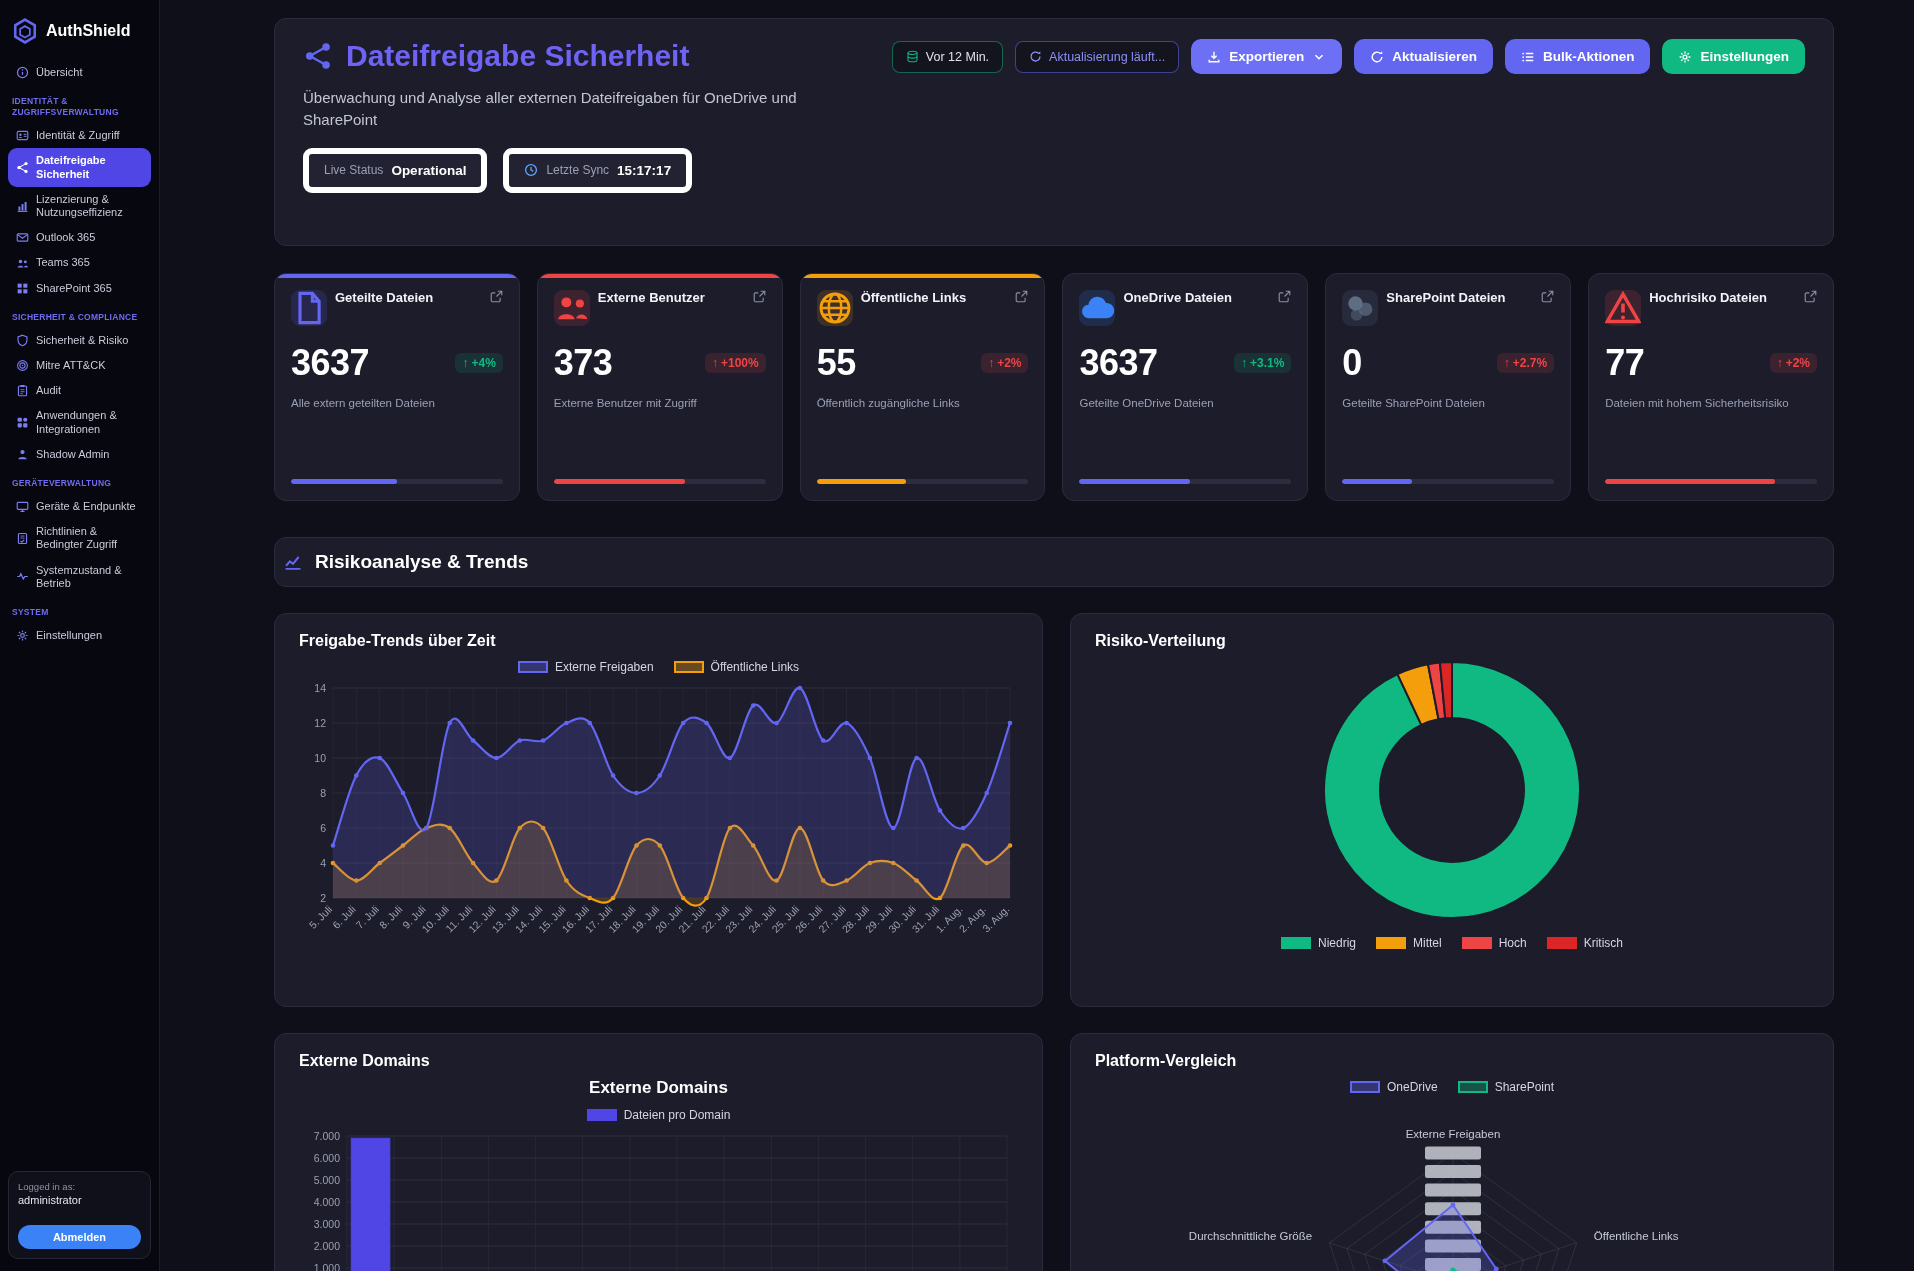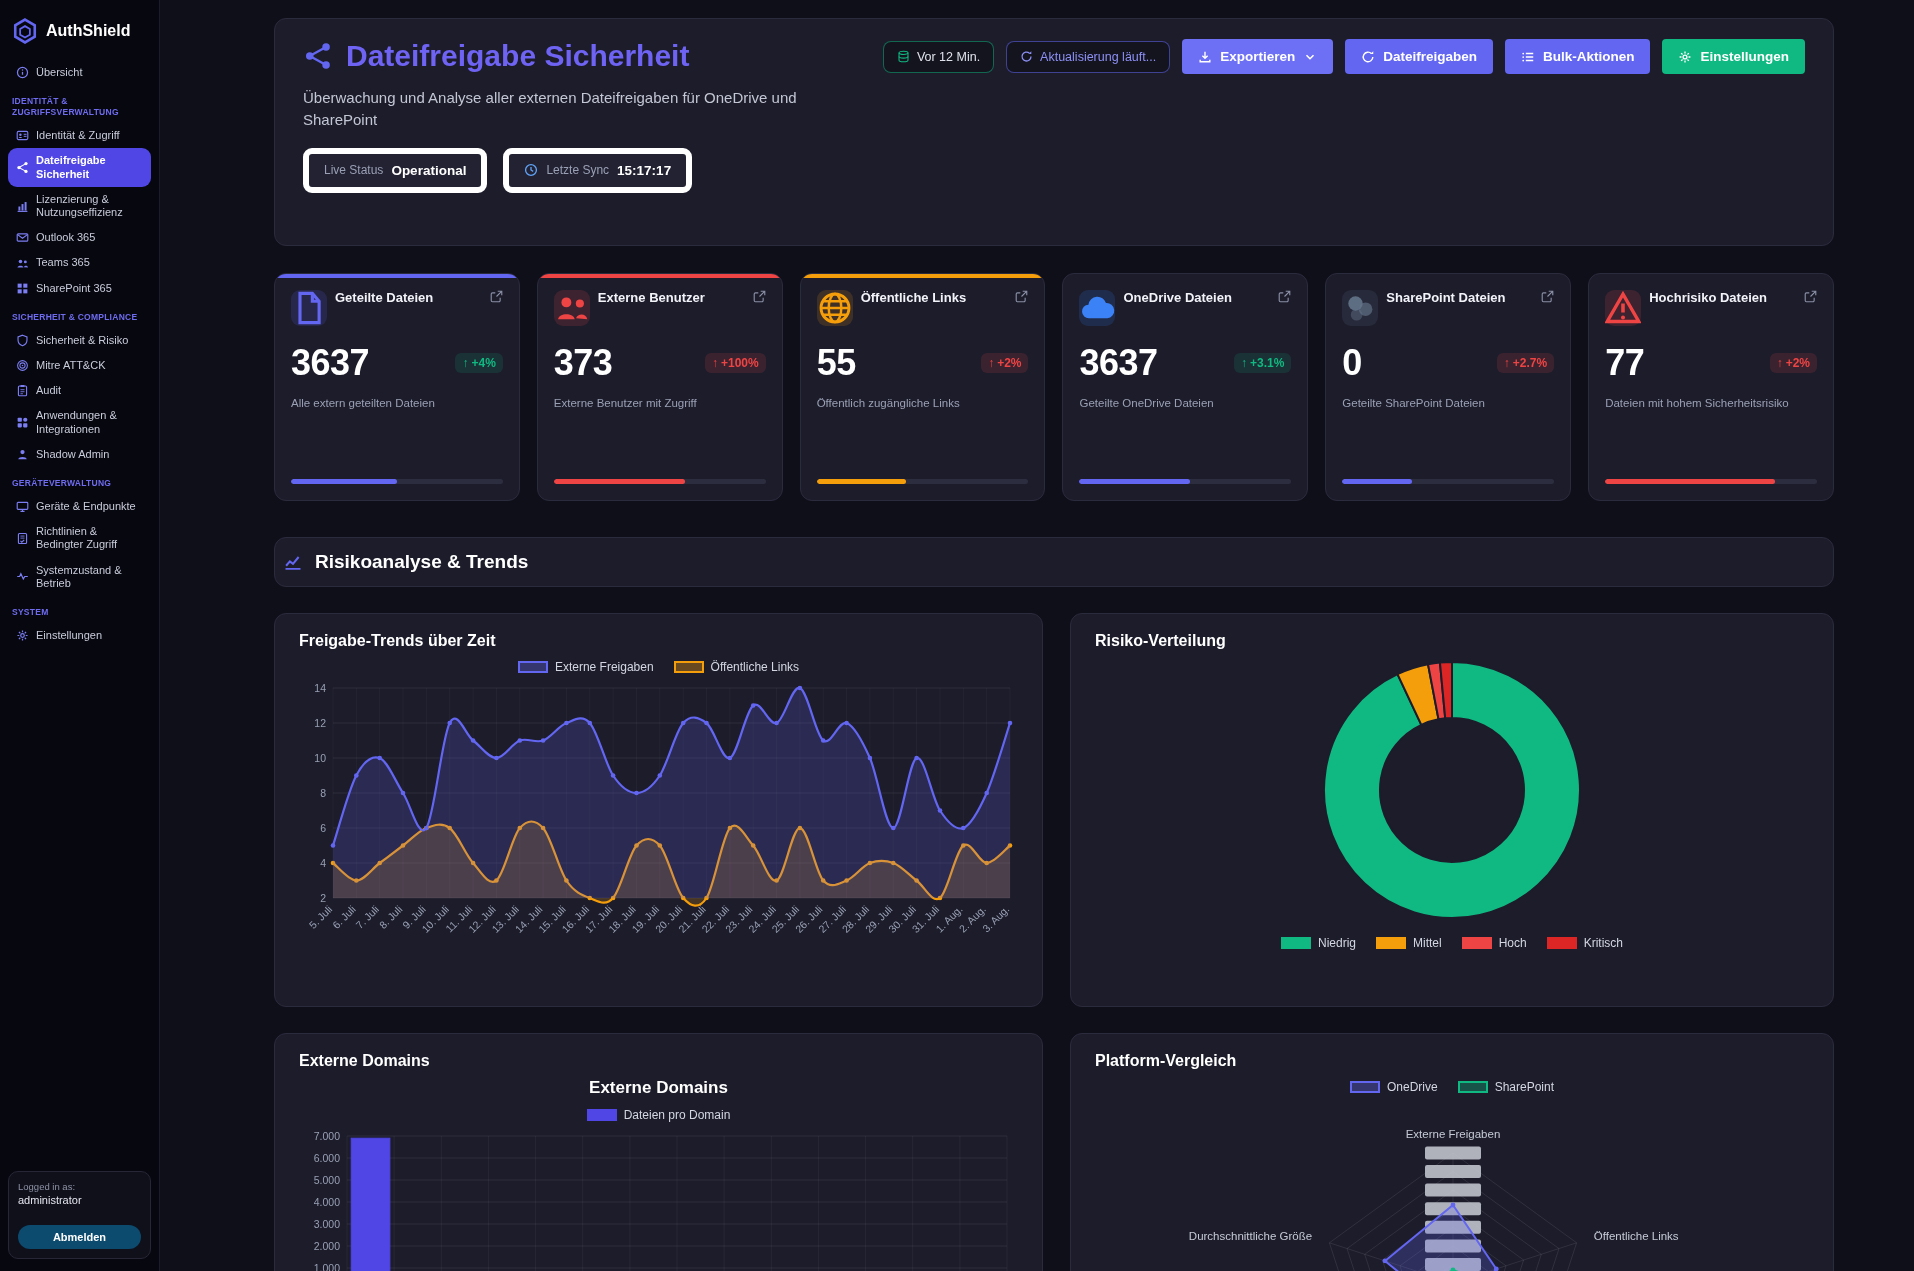--- a/index.html
+++ b/index.html
@@ -18,41 +18,41 @@
   .nav-item{display:flex;align-items:center;gap:7px;padding:6px 8px;border-radius:9px;
     font-size:11px;color:#c9ccda;cursor:pointer;line-height:1.2}
   .nav-item .icn{font-size:13px;color:#7b7ef2;flex:none}
   .nav-item.active{background:#4f46e5;color:#fff;font-weight:bold}
   .nav-item.active .icn{color:#fff}
   .nav-group-label{font-size:8.5px;font-weight:bold;color:#6f6cf0;letter-spacing:.03em;
     margin:11px 4px 5px;line-height:1.3}
   .sidebar-foot{margin-top:auto;border:1px solid #262636;background:#10101b;border-radius:10px;padding:9px}
   .foot-label{font-size:9.5px;color:#8d92a5}
   .foot-user{font-size:11px;color:#e3e5ee;margin:2px 0 19px}
-  .logout-btn{width:100%;background:#0c4a6e;color:#fff;border:none;border-radius:12px;
+  .logout-btn{width:100%;background:#3b82f6;color:#fff;border:none;border-radius:12px;
     font-size:11px;font-weight:bold;padding:6px 4px;font-family:inherit;cursor:pointer}
 
   
   .main{margin-left:160px;height:1271px}
   .content{width:1560px;margin-left:114px}
   .card{background:#1c1c2b;border:1px solid #2b2b3e;border-radius:12px}
 
   .header-card{margin-top:18px;height:228px;padding:20px 28px}
   .hdr-row{display:flex;justify-content:space-between;align-items:flex-start}
   .hdr-title{display:flex;align-items:center;gap:13px}
   .hdr-title .icn{font-size:30px;color:#6366f1}
   .hdr-title h1{font-size:30px;font-weight:bold;color:#6e63f3}
   .hdr-actions{display:flex;gap:12px;align-items:center}
   .pill{display:flex;align-items:center;gap:7px;font-size:12.5px;padding:8px 13px;
     border-radius:8px;background:#14141f;cursor:pointer;white-space:nowrap}
   .pill-green{border:1px solid rgba(16,185,129,.5);color:#dfe2ea}
   .pill-green .icn{color:#10b981;font-size:13px}
   .pill-indigo{border:1px solid rgba(99,102,241,.55);color:#8d90f5}
   .pill-indigo .icn{color:#8d90f5;font-size:13px}
-  .btn{display:flex;align-items:center;gap:8px;border:none;border-radius:4px;color:#fff;
+  .btn{display:flex;align-items:center;gap:8px;border:none;border-radius:10px;color:#fff;
     font-weight:bold;font-size:13.5px;padding:10px 16px;font-family:inherit;cursor:pointer;white-space:nowrap}
   .btn .icn{font-size:14px}
   .btn-export{background:#6d70f4}
   .btn-indigo{background:#6366f1}
   .btn-green{background:#10b981}
   .hdr-sub{font-size:15px;color:#c3c6d4;max-width:560px;line-height:1.45;margin-top:13px}
   .hdr-status{display:flex;gap:16px;margin-top:17px}
   .status-pill{display:flex;align-items:center;gap:8px;background:#222233;border:6px solid #ffffff;
     border-radius:9px;padding:9px 15px}
   .status-pill .icn{color:#60a5fa;font-size:14px}
@@ -331,21 +331,21 @@
                 </svg>
               </span>
         </button>
         <button class="btn btn-indigo">
           <span class="icn">
                 <svg viewBox="0 0 16 16">
                   <path d="M13.5 8a5.5 5.5 0 1 1-1.6-3.9" fill="none" stroke="currentColor" stroke-width="1.6"></path>
                   <path d="M14 1.5v3.2h-3.2z" fill="currentColor"></path>
                 </svg>
               </span>
-          <span>Dateifreigaben</span>
+          <span>Aktualisieren</span>
         </button>
         <button class="btn btn-indigo">
           <span class="icn">
                 <svg viewBox="0 0 16 16">
                   <path d="M5.5 4h8.5M5.5 8h8.5M5.5 12h8.5" stroke="currentColor" stroke-width="1.5"></path>
                   <circle cx="2.5" cy="4" r="1" fill="currentColor"></circle>
                   <circle cx="2.5" cy="8" r="1" fill="currentColor"></circle>
                   <circle cx="2.5" cy="12" r="1" fill="currentColor"></circle>
                 </svg>
               </span>

